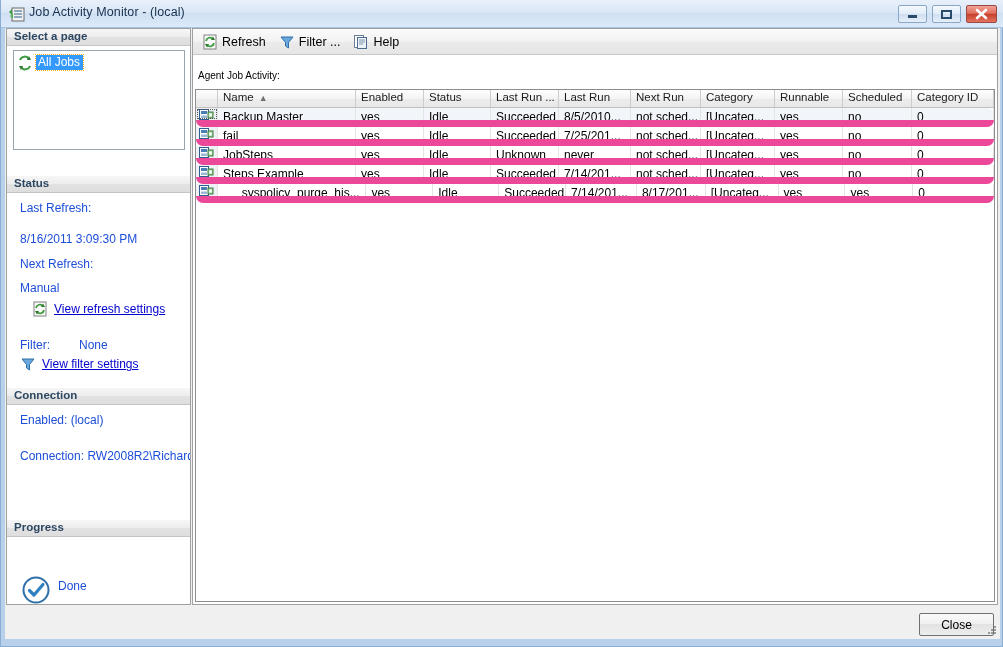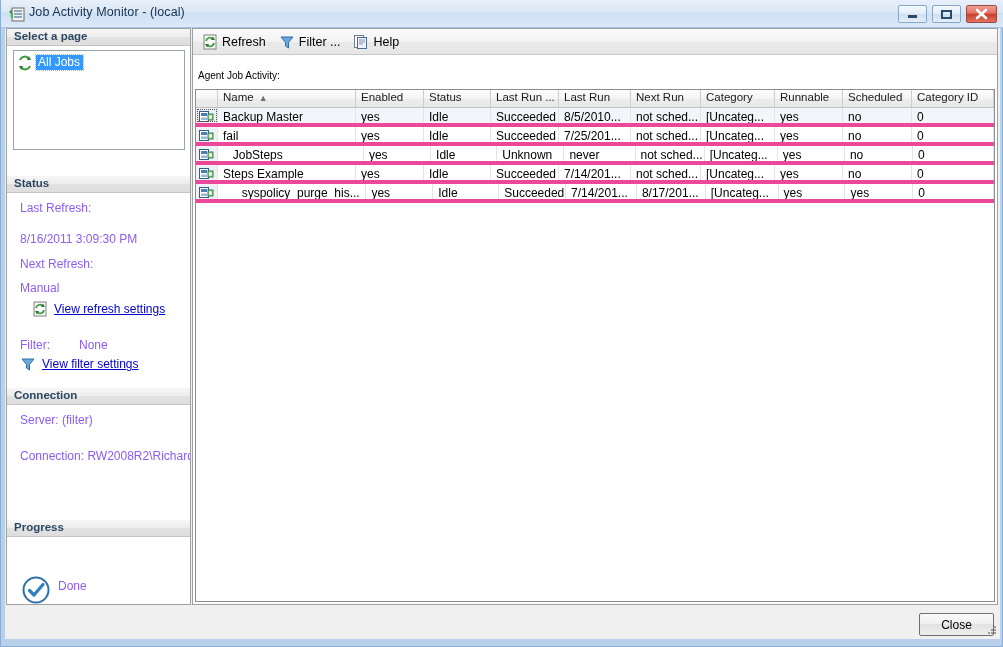--- a/index.html
+++ b/index.html
@@ -134,21 +134,21 @@
     font-size: 12px;
     padding: 1px 3px 1px 2px;
     outline: 1px dotted #ffb000;
     white-space: nowrap;
     line-height: 13px;
   }
 
   .side-text {
     position: absolute;
     font-size: 12px;
-    color: #8b5cf6;
+    color: #1d4ed8;
     white-space: nowrap;
   }
   .side-link {
     position: absolute;
     display: flex;
     align-items: center;
     cursor: pointer;
   }
   .side-link .lnk-icon { width: 16px; height: 16px; flex: none; margin-right: 6px; }
   .side-link .lnk-text {
@@ -232,22 +232,23 @@
     overflow: hidden;
     cursor: default;
   }
   .hcell.corner { padding-left: 0; }
   .sort-arrow { margin-left: 5px; font-size: 9px; color: #707070; }
 
   .grow {
     display: flex;
     height: 19px;
     box-sizing: border-box;
-    border-bottom: 4px solid #ec4899;
+    border-bottom: 7px solid #ec4899;
     cursor: default;
+    border-radius: 7px;
   }
   .grow.first { background: #f2f5f9; }
   .gcell {
     box-sizing: border-box;
     border-right: 1px solid #e4e4e4;
     font-size: 12px;
     color: #000000;
     padding-left: 5px;
     padding-top: 2px;
     white-space: nowrap;
@@ -370,21 +371,21 @@
           <svg width="16" height="16" viewBox="0 0 16 16">
             <path d="M2 3 L14 3 L9.5 8.5 L9.5 14 L6.5 12 L6.5 8.5 Z" fill="#6aa8dd" stroke="#2f6fa8" stroke-width="1" stroke-linejoin="round"></path>
           </svg>
         </span>
         <span class="lnk-text">View filter settings</span>
       </div>
 
       <div class="section-header" style="top:359px;">
         <span>Connection</span>
       </div>
-      <div class="side-text" style="left:13px; top:384px;">Server: (filter)</div>
+      <div class="side-text" style="left:13px; top:384px;">Enabled: (local)</div>
       <div class="side-text" style="left:13px; top:420px;">Connection: RW2008R2\Richard</div>
 
 
       <div class="section-header" style="top:491px;">
         <span>Progress</span>
       </div>
       <span id="progress-icon">
         <svg width="30" height="30" viewBox="0 0 30 30">
           <circle cx="15" cy="15" r="12.5" fill="#ffffff" stroke="#2f6fa8" stroke-width="2"></circle>
           <path d="M8.5 15.5 L13 20 L22 9.5" stroke="#2f7fc1" stroke-width="3.2" fill="none" stroke-linecap="round" stroke-linejoin="round"></path>
@@ -492,21 +493,21 @@
             <div class="grow">
               <div class="gcell iconcell" style="width: 22px;">
                 <svg class="job-icon" viewBox="0 0 15 14">
                   <rect x="0.5" y="1.5" width="9" height="10" fill="#ffffff" stroke="#2f5d8f"></rect>
                   <rect x="2" y="3" width="6" height="3" fill="#4a7fb5"></rect>
                   <rect x="2" y="7.5" width="6" height="2.5" fill="#9bb8d6"></rect>
                   <rect x="9" y="4" width="5" height="6" fill="#8fd18f" stroke="#3f7a3f"></rect>
                   <rect x="10.2" y="5.4" width="2.6" height="3.2" fill="#ffffff"></rect>
                 </svg>
               </div>
-              <div class="gcell" style="width: 138px; margin-left: 10px;">JobSteps</div>
+              <div class="gcell" style="width: 138px;">JobSteps</div>
               <div class="gcell" style="width: 68px;">yes</div>
               <div class="gcell" style="width: 67px;">Idle</div>
               <div class="gcell" style="width: 68px;">Unknown</div>
               <div class="gcell" style="width: 72px;">never</div>
               <div class="gcell" style="width: 70px;">not sched...</div>
               <div class="gcell" style="width: 74px;">[Uncateg...</div>
               <div class="gcell" style="width: 68px;">yes</div>
               <div class="gcell" style="width: 69px;">no</div>
               <div class="gcell" style="width: 82px;">0</div>
             </div>

